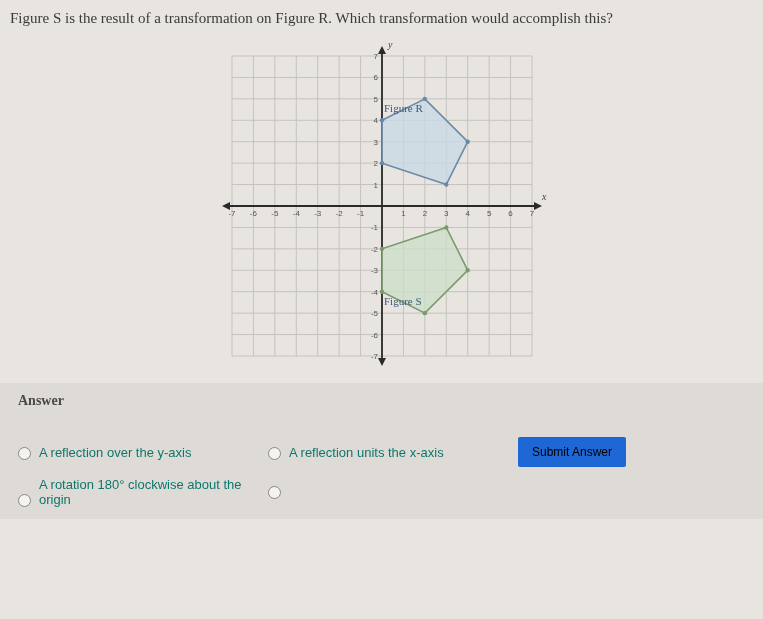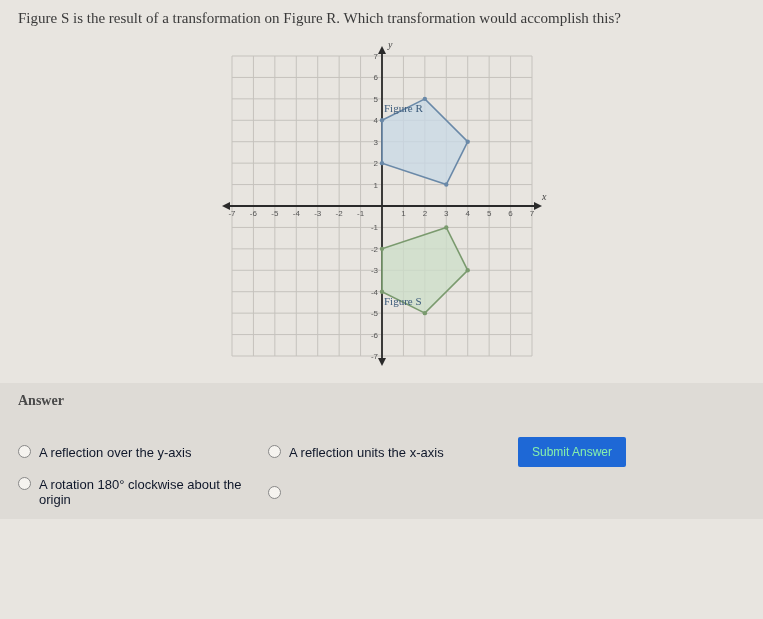--- a/index.html
+++ b/index.html
@@ -5,21 +5,21 @@
     * { box-sizing: border-box; margin: 0; padding: 0; }
     body {
       font-family: Georgia, 'Times New Roman', serif;
       background: #e8e5e0;
       width: 763px;
       height: 619px;
       overflow: hidden;
       color: #333;
     }
     .question {
-      padding: 10px 14px 6px 18px;
+      padding: 10px 14px 6px 10px;
       font-size: 15px;
       color: #3a3a3a;
       font-weight: 500;
     }
     .chart-area {
       display: flex;
       justify-content: center;
       padding: 8px 0 12px 0;
     }
     svg.grid { display: block; }
@@ -36,37 +36,37 @@
     .options {
       display: grid;
       grid-template-columns: 240px 240px auto;
       row-gap: 10px;
       column-gap: 10px;
       align-items: center;
       font-family: Arial, Helvetica, sans-serif;
     }
     .option {
       display: flex;
-      align-items: flex-start;
+      align-items: flex-end;
       gap: 8px;
       font-size: 13px;
-      color: #0f172a;
+      color: #0f766e;
       cursor: pointer;
     }
     .radio {
       width: 13px;
       height: 13px;
       border: 1.5px solid #888;
       border-radius: 50%;
       flex-shrink: 0;
       background: #f5f3ef;
     }
     .submit-btn {
       background: #1e68d6;
-      color: #86efac;
+      color: #000000;
       border: none;
       padding: 8px 14px;
       font-size: 12px;
       font-family: Arial, Helvetica, sans-serif;
       cursor: pointer;
       white-space: nowrap;
       border-radius: 2px;
       justify-self: start;
     }
     .figure-label {

